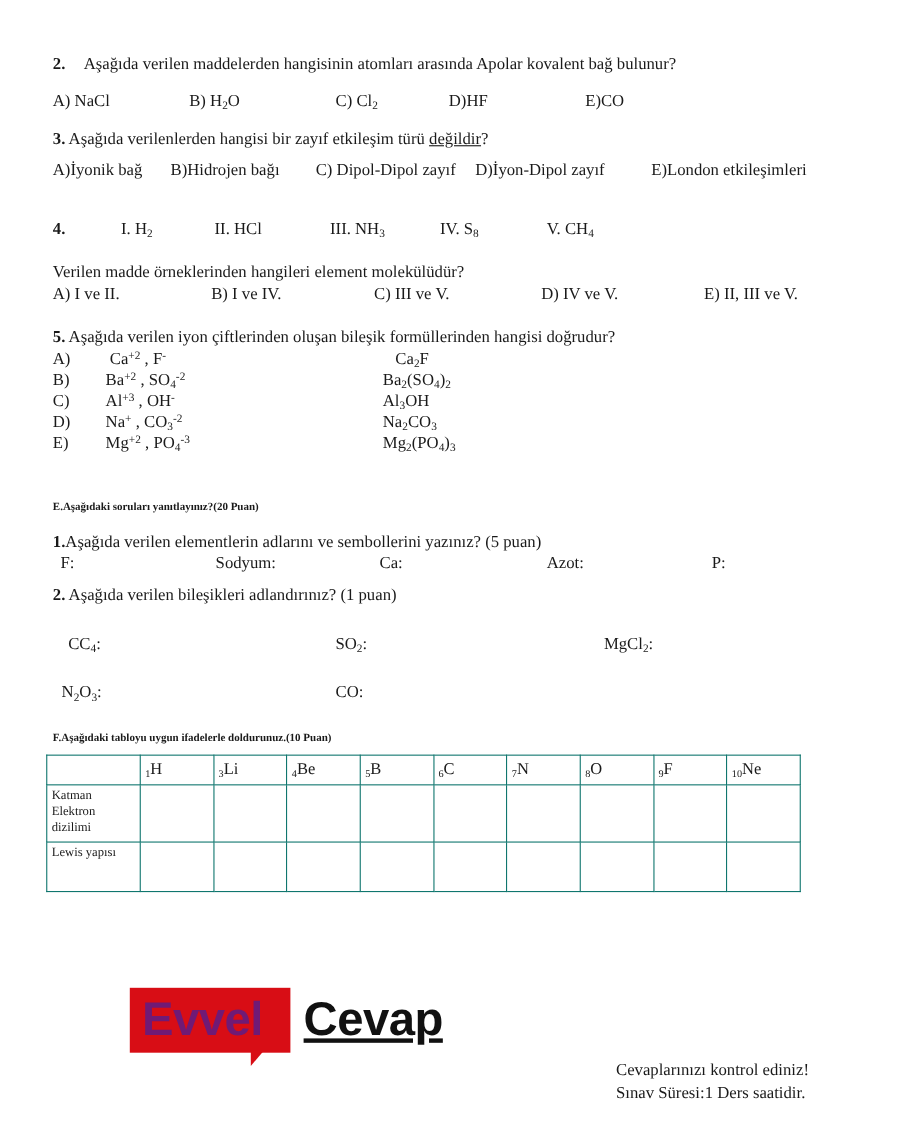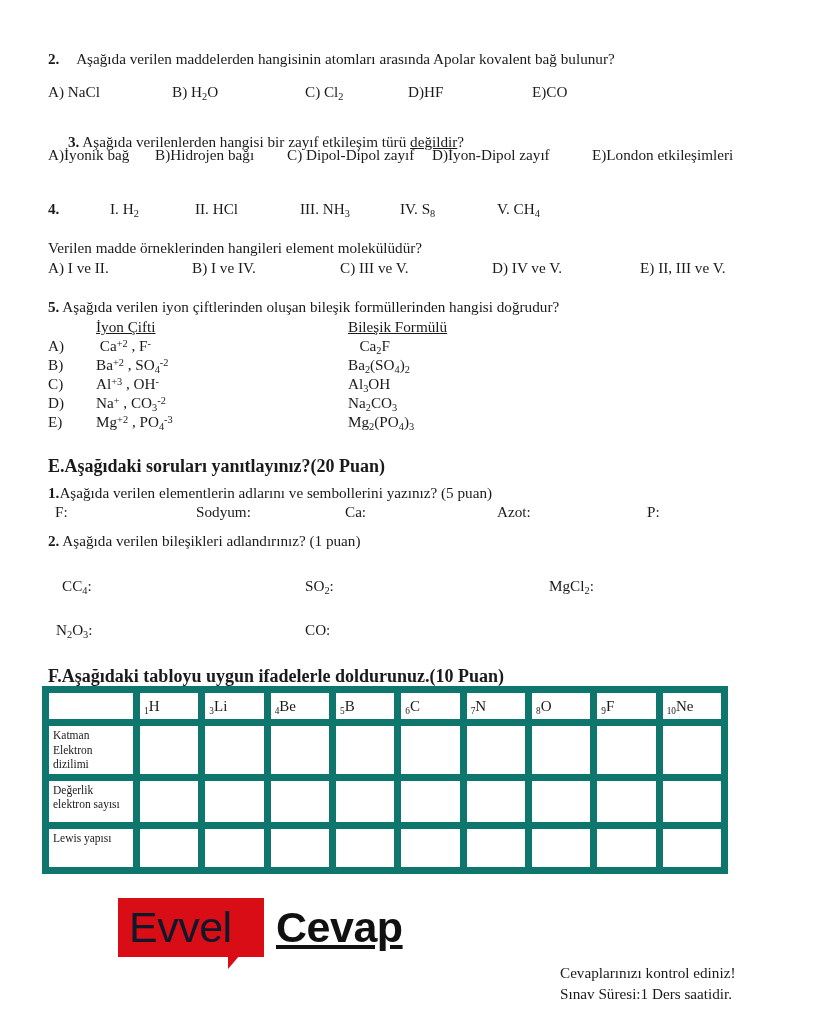--- a/index.html
+++ b/index.html
@@ -48,41 +48,41 @@
   .q5-line { position: relative; height: 19px; white-space: nowrap; }
   .q5-letter { position: absolute; left: 0; }
   .q5-left { position: absolute; left: 48px; }
   .q5-right { position: absolute; left: 300px; }
   .q5-head-left { position: absolute; left: 48px; text-decoration: underline; }
   .q5-head-right { position: absolute; left: 300px; text-decoration: underline; }
 
   
   .sec-head {
     position: absolute;
-    font-size: 18px;
+    font-size: 10px;
     font-weight: bold;
     white-space: nowrap;
   }
 
   
   .slot {
     position: absolute;
     font-size: 15.2px;
     white-space: nowrap;
   }
 
   
   .tbl {
     position: absolute;
     border-collapse: collapse;
     table-layout: fixed;
     font-size: 13px;
   }
   .tbl td, .tbl th {
-    border: 7px solid #0f766e;
+    border: 1px solid #0f766e;
     padding: 2px 4px;
     vertical-align: top;
     font-weight: normal;
     text-align: left;
   }
   .tbl .rowlbl {
     font-size: 11.5px;
     line-height: 14.5px;
     width: 76px;
   }
@@ -100,23 +100,23 @@
     position: absolute;
     left: 0; top: 0;
     background: #D80D15;
   }
   .logo-tail {
     position: absolute;
     width: 0; height: 0;
   }
   .logo-evvel {
     position: absolute;
-    color: #0f172a;
+    color: #701a75;
     font-family: "Liberation Sans", "DejaVu Sans", sans-serif;
-    font-weight: normal;
+    font-weight: bold;
     letter-spacing: -0.5px;
   }
   .logo-cevap {
     position: absolute;
     color: #111111;
     font-family: "Liberation Sans", "DejaVu Sans", sans-serif;
     font-weight: bold;
     letter-spacing: -0.5px;
   }
 
@@ -138,21 +138,21 @@
     <span style="display:inline-block; width:10px;"></span>
     <span>Aşağıda verilen maddelerden hangisinin atomları arasında Apolar kovalent bağ bulunur?</span>
   </div>
 
   <div class="opt" style="left:48px; top:83px;">A) NaCl</div>
   <div class="opt" style="left:172px; top:83px;">B) H<sub>2</sub>O</div>
   <div class="opt" style="left:305px; top:83px;">C) Cl<sub>2</sub></div>
   <div class="opt" style="left:408px; top:83px;">D)HF</div>
   <div class="opt" style="left:532px; top:83px;">E)CO</div>
 
-  <div class="q-stem" style="left:48px; top:133px;margin-left:20px;">
+  <div class="q-stem" style="left:48px; top:118px;">
     <span class="q-num">3.</span><span> Aşağıda verilenlerden hangisi bir zayıf etkileşim türü </span><span class="underline">değildir</span><span>?</span>
   </div>
 
   <div class="opt" style="left:48px; top:146px;">A)İyonik bağ</div>
   <div class="opt" style="left:155px; top:146px;">B)Hidrojen bağı</div>
   <div class="opt" style="left:287px; top:146px;">C) Dipol-Dipol zayıf</div>
   <div class="opt" style="left:432px; top:146px;">D)İyon-Dipol zayıf</div>
   <div class="opt" style="left:592px; top:146px;">E)London etkileşimleri</div>
 
   <div class="q-stem" style="left:48px; top:200px;">
@@ -170,24 +170,20 @@
   <div class="opt" style="left:192px; top:259px;">B) I ve IV.</div>
   <div class="opt" style="left:340px; top:259px;">C) III ve V.</div>
   <div class="opt" style="left:492px; top:259px;">D) IV ve V.</div>
   <div class="opt" style="left:640px; top:259px;">E) II, III ve V.</div>
 
   <div class="q-stem" style="left:48px; top:298px;">
     <span class="q-num">5.</span><span> Aşağıda verilen iyon çiftlerinden oluşan bileşik formüllerinden hangisi doğrudur?</span>
   </div>
 
   <div class="q5-wrap" style="left:48px; top:318px; width:500px;">
-    <div class="q5-line">
-      <span class="q5-head-left">İyon Çifti</span>
-      <span class="q5-head-right">Bileşik Formülü</span>
-    </div>
     <div class="q5-line">
       <span class="q5-letter">A)</span>
       <span class="q5-left">&nbsp;Ca<sup>+2</sup> , F<sup>-</sup></span>
       <span class="q5-right">&nbsp;&nbsp;&nbsp;Ca<sub>2</sub>F</span>
     </div>
     <div class="q5-line">
       <span class="q5-letter">B)</span>
       <span class="q5-left">Ba<sup>+2</sup> , SO<sub>4</sub><sup>-2</sup></span>
       <span class="q5-right">Ba<sub>2</sub>(SO<sub>4</sub>)<sub>2</sub></span>
     </div>
@@ -251,32 +247,20 @@
       <td></td>
       <td></td>
       <td></td>
       <td></td>
       <td></td>
       <td></td>
       <td></td>
       <td></td>
       <td></td>
     </tr>
-    <tr style="height:48px;">
-      <td class="rowlbl">Değerlik elektron sayısı</td>
-      <td></td>
-      <td></td>
-      <td></td>
-      <td></td>
-      <td></td>
-      <td></td>
-      <td></td>
-      <td></td>
-      <td></td>
-    </tr>
     <tr style="height:45px;">
       <td class="rowlbl">Lewis yapısı</td>
       <td></td>
       <td></td>
       <td></td>
       <td></td>
       <td></td>
       <td></td>
       <td></td>
       <td></td>

